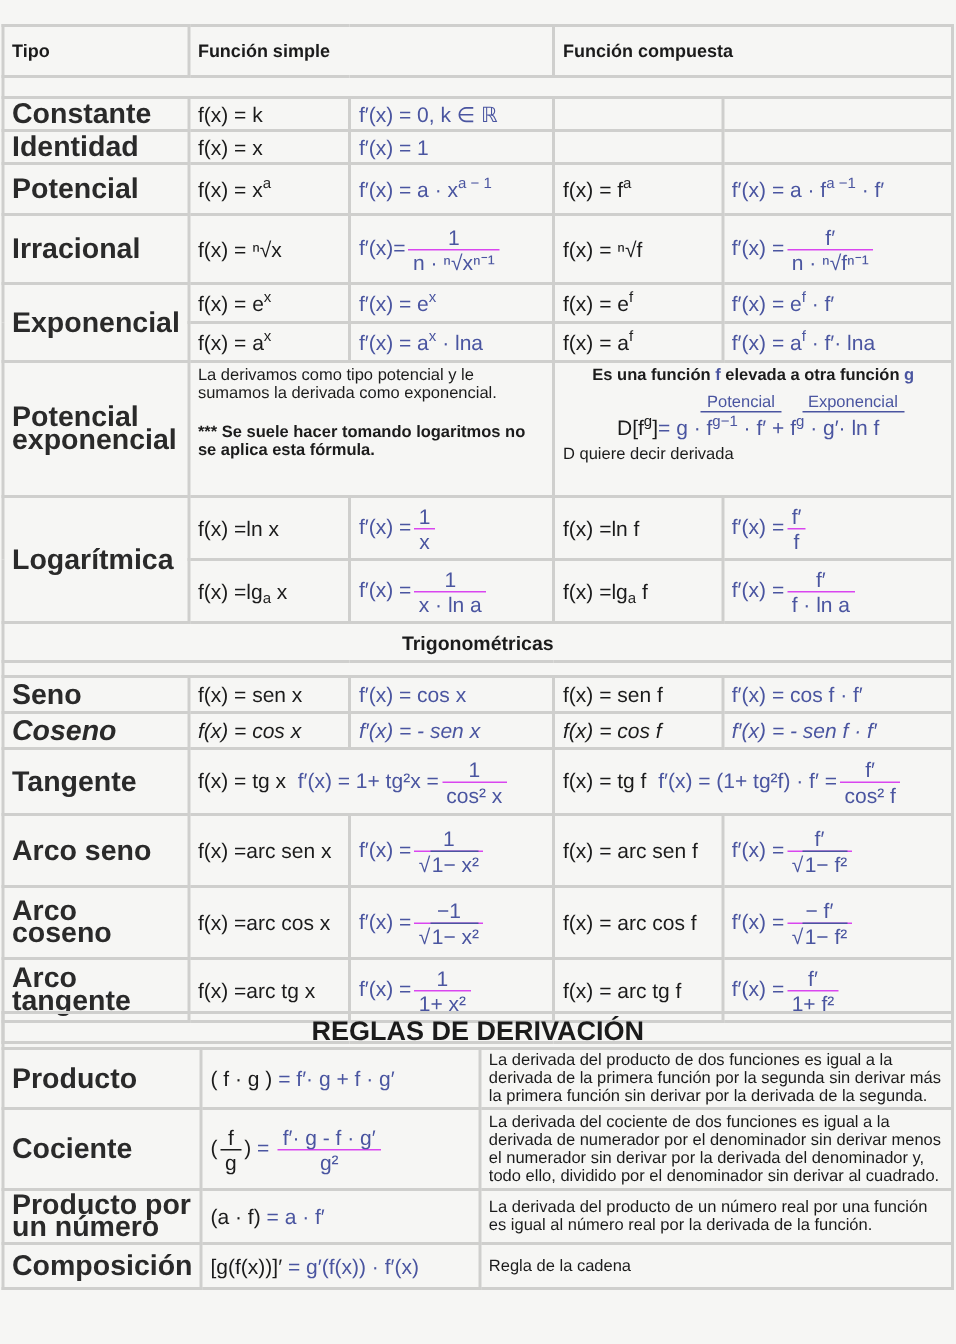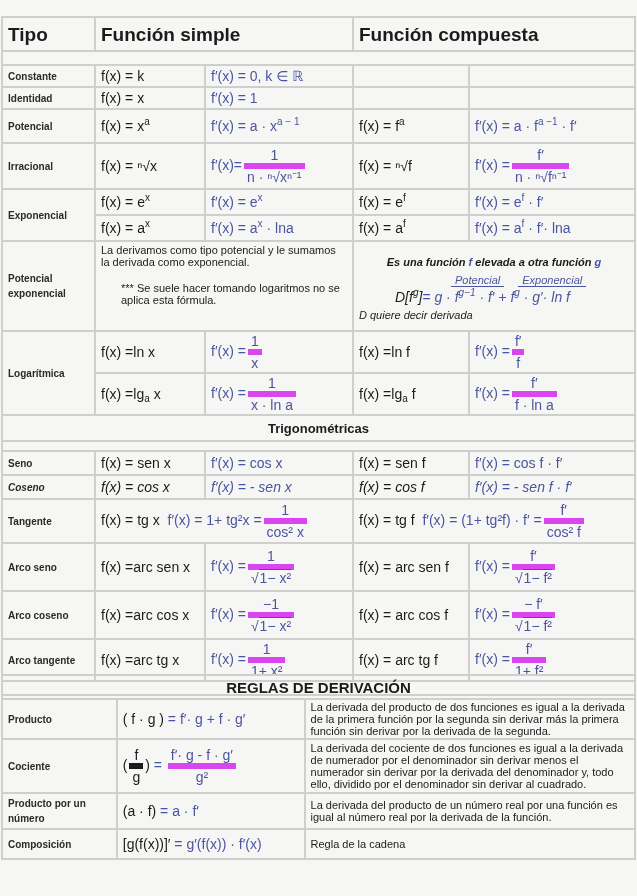--- a/index.html
+++ b/index.html
@@ -1,33 +1,33 @@
 <!DOCTYPE html>
 <html><head>
 <meta charset="utf-8">
 <style>
   html,body{margin:0;padding:0;background:#f4f4f2;}
   body{width:637px;height:896px;overflow:hidden;position:relative;font-family:"Liberation Sans",sans-serif;color:#1b1b1b;}
   .page{position:absolute;left:0;top:0;width:637px;height:896px;background:#f6f6f4;}
   table{border-collapse:collapse;position:absolute;left:1px;}
   td{border:2px solid #cfcfcd;padding:0 5px;vertical-align:middle;font-size:13px;line-height:15px;}
-  .lbl{font-weight:bold;font-size:10px;color:#2a2a2a;}
+  .lbl{font-weight:bold;font-size:19px;color:#2a2a2a;}
   .bl{color:#4a55a0;}
   .math{font-size:14px;white-space:nowrap;}
   sup{font-size:10px;vertical-align:6px;line-height:0;}
   sub{font-size:10px;vertical-align:-3px;line-height:0;}
   .frac{display:inline-block;vertical-align:middle;text-align:center;margin:0 2px;}
   .frac .n{display:block;padding:0 3px;line-height:16px;}
-  .frac .d{display:block;border-top:6px solid #d946ef;padding:0 3px;line-height:16px;}
+  .frac .d{display:block;border-top:1px solid #d946ef;padding:0 3px;line-height:16px;}
   .frac.dkf .d{border-top-color:#1b1b1b;}
   .sqrt{border-top:1px solid #4a55a0;padding-left:1px;}
   .small{font-size:11px;line-height:12px;}
-  .hdr td{font-weight:bold;font-size:19px;}
+  .hdr td{font-weight:bold;font-size:12px;}
   .center{text-align:center;}
-  .bigtitle{font-weight:bold;font-size:15px;text-align:center;}
+  .bigtitle{font-weight:bold;font-size:18px;text-align:center;}
 </style>
 </head>
 <body>
 
 <div class="page">
 
 <table style="top:16px;width:635px;">
   <colgroup>
         <col style="width:93px">
         <col style="width:110px">
@@ -82,23 +82,23 @@
   <tr style="height:26px;">
     <td class="math"><span>f(x) = a</span><sup>x</sup></td>
     <td class="math bl"><span>f′(x) = a</span><sup>x</sup><span> · lna</span></td>
     <td class="math"><span>f(x) = a</span><sup>f</sup></td>
     <td class="math bl"><span>f′(x) = a</span><sup>f</sup><span> · f′· lna</span></td>
   </tr>
   <tr style="height:90px;">
     <td class="lbl">Potencial exponencial</td>
     <td colspan="2" class="small" style="vertical-align:top;padding-top:2px;">
       <div>La derivamos como tipo potencial y le sumamos la derivada como exponencial.</div>
-      <div style="margin-top:14px;font-weight:normal;margin-left:20px;">*** Se suele hacer tomando logaritmos  no se aplica esta fórmula.</div>
+      <div style="margin-top:14px;font-weight:bold;">*** Se suele hacer tomando logaritmos  no se aplica esta fórmula.</div>
     </td>
-    <td colspan="2" style="vertical-align:top;padding-top:14px;font-style:italic;">
+    <td colspan="2" style="vertical-align:top;padding-top:2px;">
       <div class="small center" style="font-weight:bold;"><span>Es una función </span><span class="bl">f</span><span> elevada a otra función </span><span class="bl">g</span></div>
       <div class="bl small" style="margin-top:6px;padding-left:92px;white-space:nowrap;"><span style="border-bottom:1px solid #4a55a0;padding:0 4px;">Potencial</span><span style="display:inline-block;width:14px"></span><span style="border-bottom:1px solid #4a55a0;padding:0 4px;">Exponencial</span></div>
       <div class="math" style="margin-top:4px;padding-left:36px;"><span>D[f</span><sup>g</sup><span>]</span><span class="bl"><span>= g · f</span><sup>g−1</sup><span> · f′ + </span><span>f</span><sup>g</sup><span> · g′· ln f</span></span></div>
       <div class="small" style="margin-top:4px;">D quiere  decir derivada</div>
     </td>
   </tr>
   <tr style="height:42px;">
     <td rowspan="2" class="lbl">Logarítmica</td>
     <td class="math">f(x) =ln  x</td>
     <td class="math bl"><span>f′(x) =</span><span class="frac"><span class="n">1</span><span class="d">x</span></span></td>

